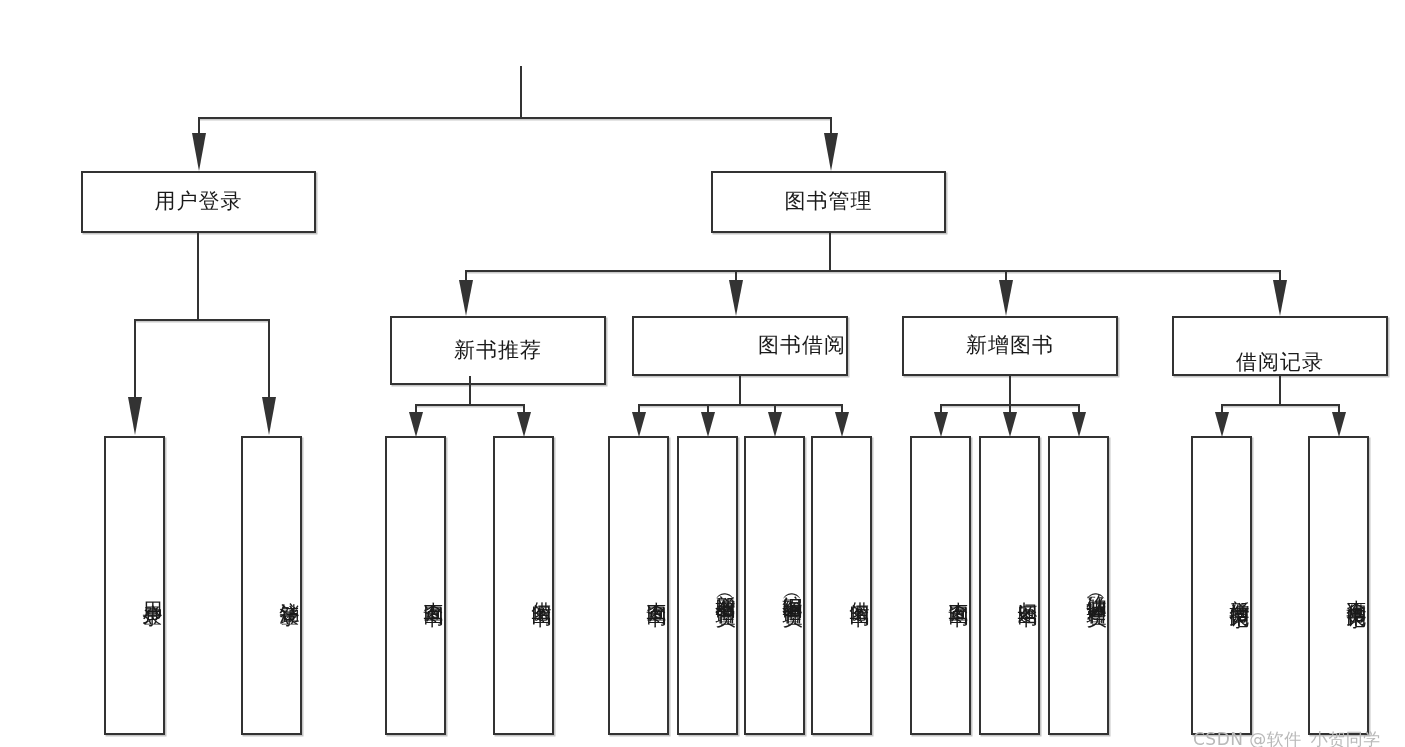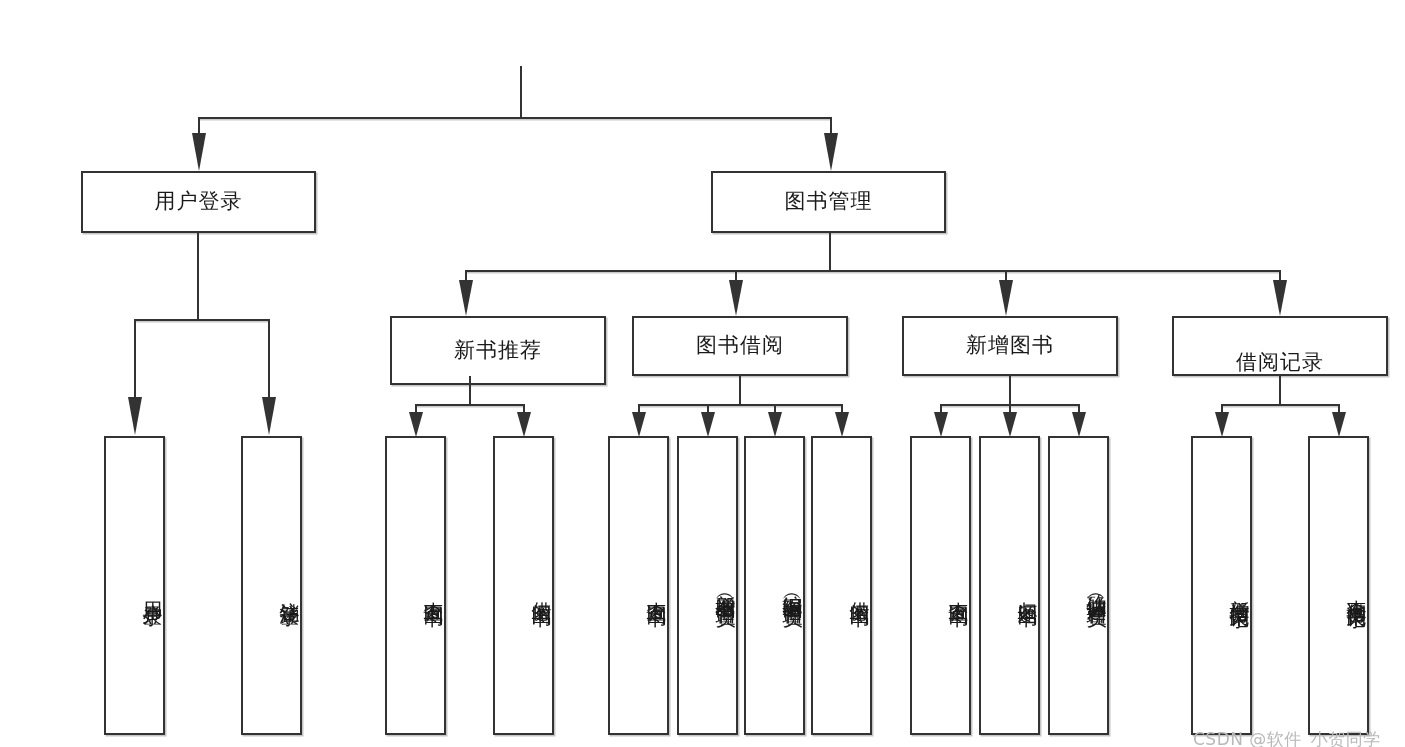--- a/index.html
+++ b/index.html
@@ -98,21 +98,21 @@
   <div class="vline" style="left:1005px;top:270px;height:12px;"></div>
   <div class="vline" style="left:1279px;top:270px;height:12px;"></div>
   <div class="arrow" style="left:459px;top:280px;border-top-width:36px;"></div>
   <div class="arrow" style="left:729px;top:280px;border-top-width:36px;"></div>
   <div class="arrow" style="left:999px;top:280px;border-top-width:36px;"></div>
   <div class="arrow" style="left:1273px;top:280px;border-top-width:36px;"></div>
 
   <div class="node horiz" style="left:362px;top:316px;width:216px;height:69px;margin-left:28px;">
     <span>新书推荐</span>
   </div>
-  <div class="node horiz" style="left:632px;top:316px;width:216px;height:60px;">
+  <div class="node horiz" style="left:632px;top:316px;width:216px;height:60px;justify-content:flex-end;">
     <span>图书借阅</span>
   </div>
   <div class="node horiz" style="left:902px;top:316px;width:216px;height:60px;">
     <span>新增图书</span>
   </div>
   <div class="node horiz" style="left:1172px;top:316px;width:216px;height:60px;align-items:flex-end;">
     <span>借阅记录</span>
   </div>
 
   <div class="vline" style="left:469px;top:376px;height:29px;"></div>

